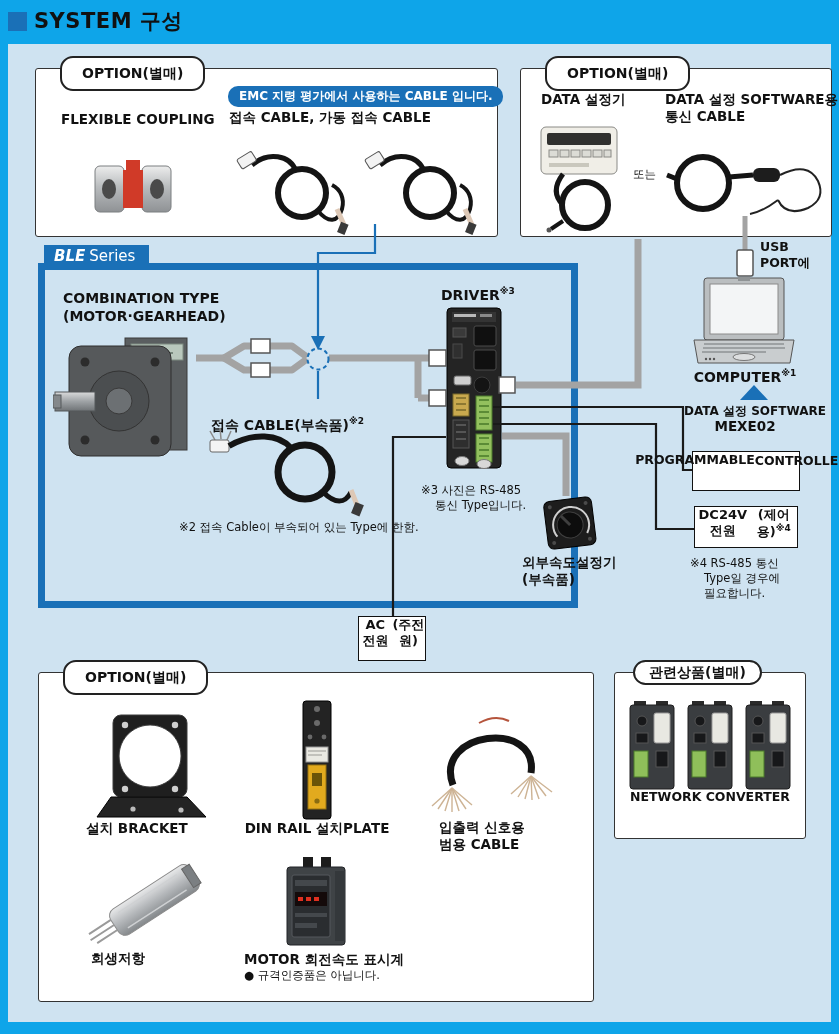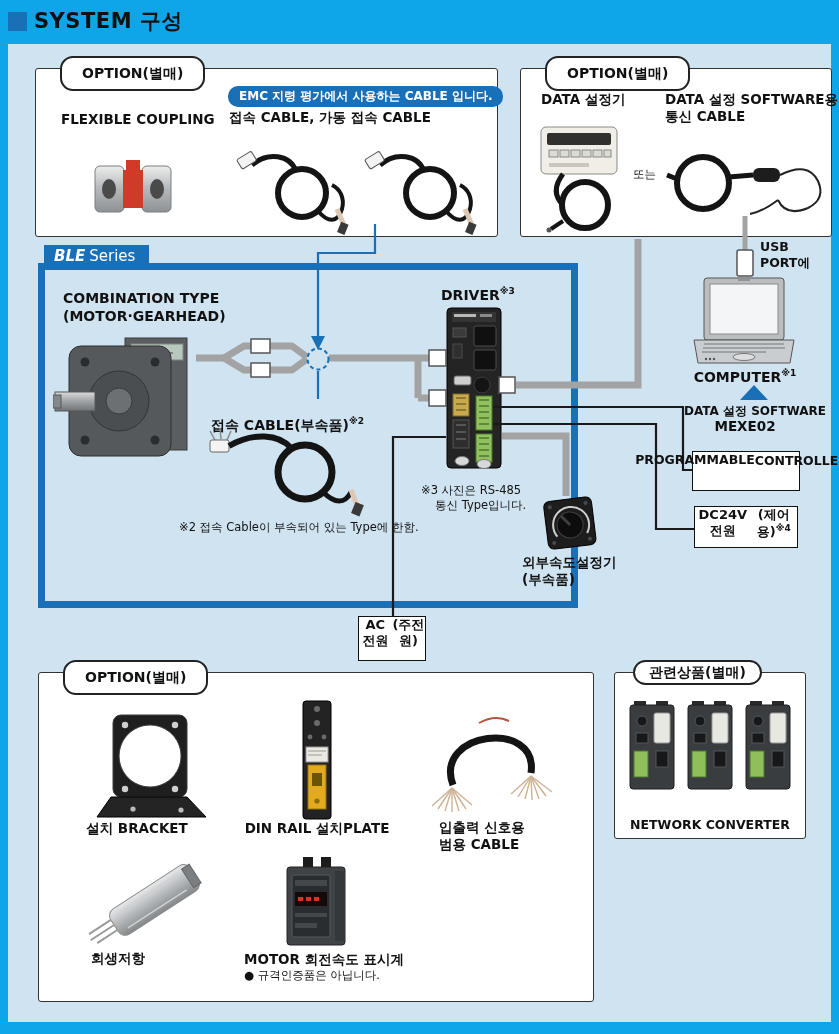--- a/index.html
+++ b/index.html
@@ -366,21 +366,21 @@
           <rect x="28" y="14" width="16" height="30" rx="2" fill="#e8e8e2" stroke="#999"></rect>
           <circle cx="16" cy="22" r="5" fill="#17181a" stroke="#555"></circle>
           <rect x="10" y="34" width="12" height="10" fill="#17181a" stroke="#555"></rect>
           <rect x="8" y="52" width="14" height="26" fill="#8fbf5a" stroke="#4a7a2a"></rect>
           <rect x="30" y="52" width="12" height="16" fill="#17181a" stroke="#555"></rect>
         </g>
         <use href="#conv" x="58"></use>
         <use href="#conv" x="116"></use>
       </svg>
     </div>
-    <div class="lbl lbl-b center" style="left:0px; top:144px; width:190px; font-size:12.5px;">NETWORK CONVERTER</div>
+    <div class="lbl lbl-b center" style="left:0px; top:116px; width:190px; font-size:12.5px;">NETWORK CONVERTER</div>
   </div>
 
   <svg class="overlay" width="839" height="1034" viewBox="0 0 839 1034">
 
     <g class="w-gray" stroke-width="7" stroke-linejoin="round">
       <path d="M196,358 H224"></path>
       <path d="M224,358 L244,346 H292 L307,357"></path>
       <path d="M224,358 L244,370 H292 L307,359"></path>
       <path d="M329,358 H418"></path>
       <path d="M418,358 V398"></path>
@@ -442,19 +442,24 @@
 
   <div class="miniBox" style="left:692px; top:451px; width:108px; height:40px; font-size:12.5px; text-align:left; padding-left:6px;">
     <div>PROGRAMMABLE</div>
     <div><span>CONTROLLER</span><sup>※1</sup></div>
   </div>
 
   <div class="miniBox" style="left:694px; top:506px; width:104px; height:42px;">
     <div>DC24V 전원</div>
     <div><span>(제어용)</span><sup>※4</sup></div>
   </div>
+  <div class="lbl note toplayer abs" style="left:690px; top:556px;">
+    <div>※4 RS-485 통신</div>
+    <div style="padding-left:14px;">Type일 경우에</div>
+    <div style="padding-left:14px;">필요합니다.</div>
+  </div>
 
   <div class="miniBox" style="left:358px; top:616px; width:68px; height:45px;">
     <div>AC 전원</div>
     <div>(주전원)</div>
   </div>
 
 </div>
 
 </body></html>

